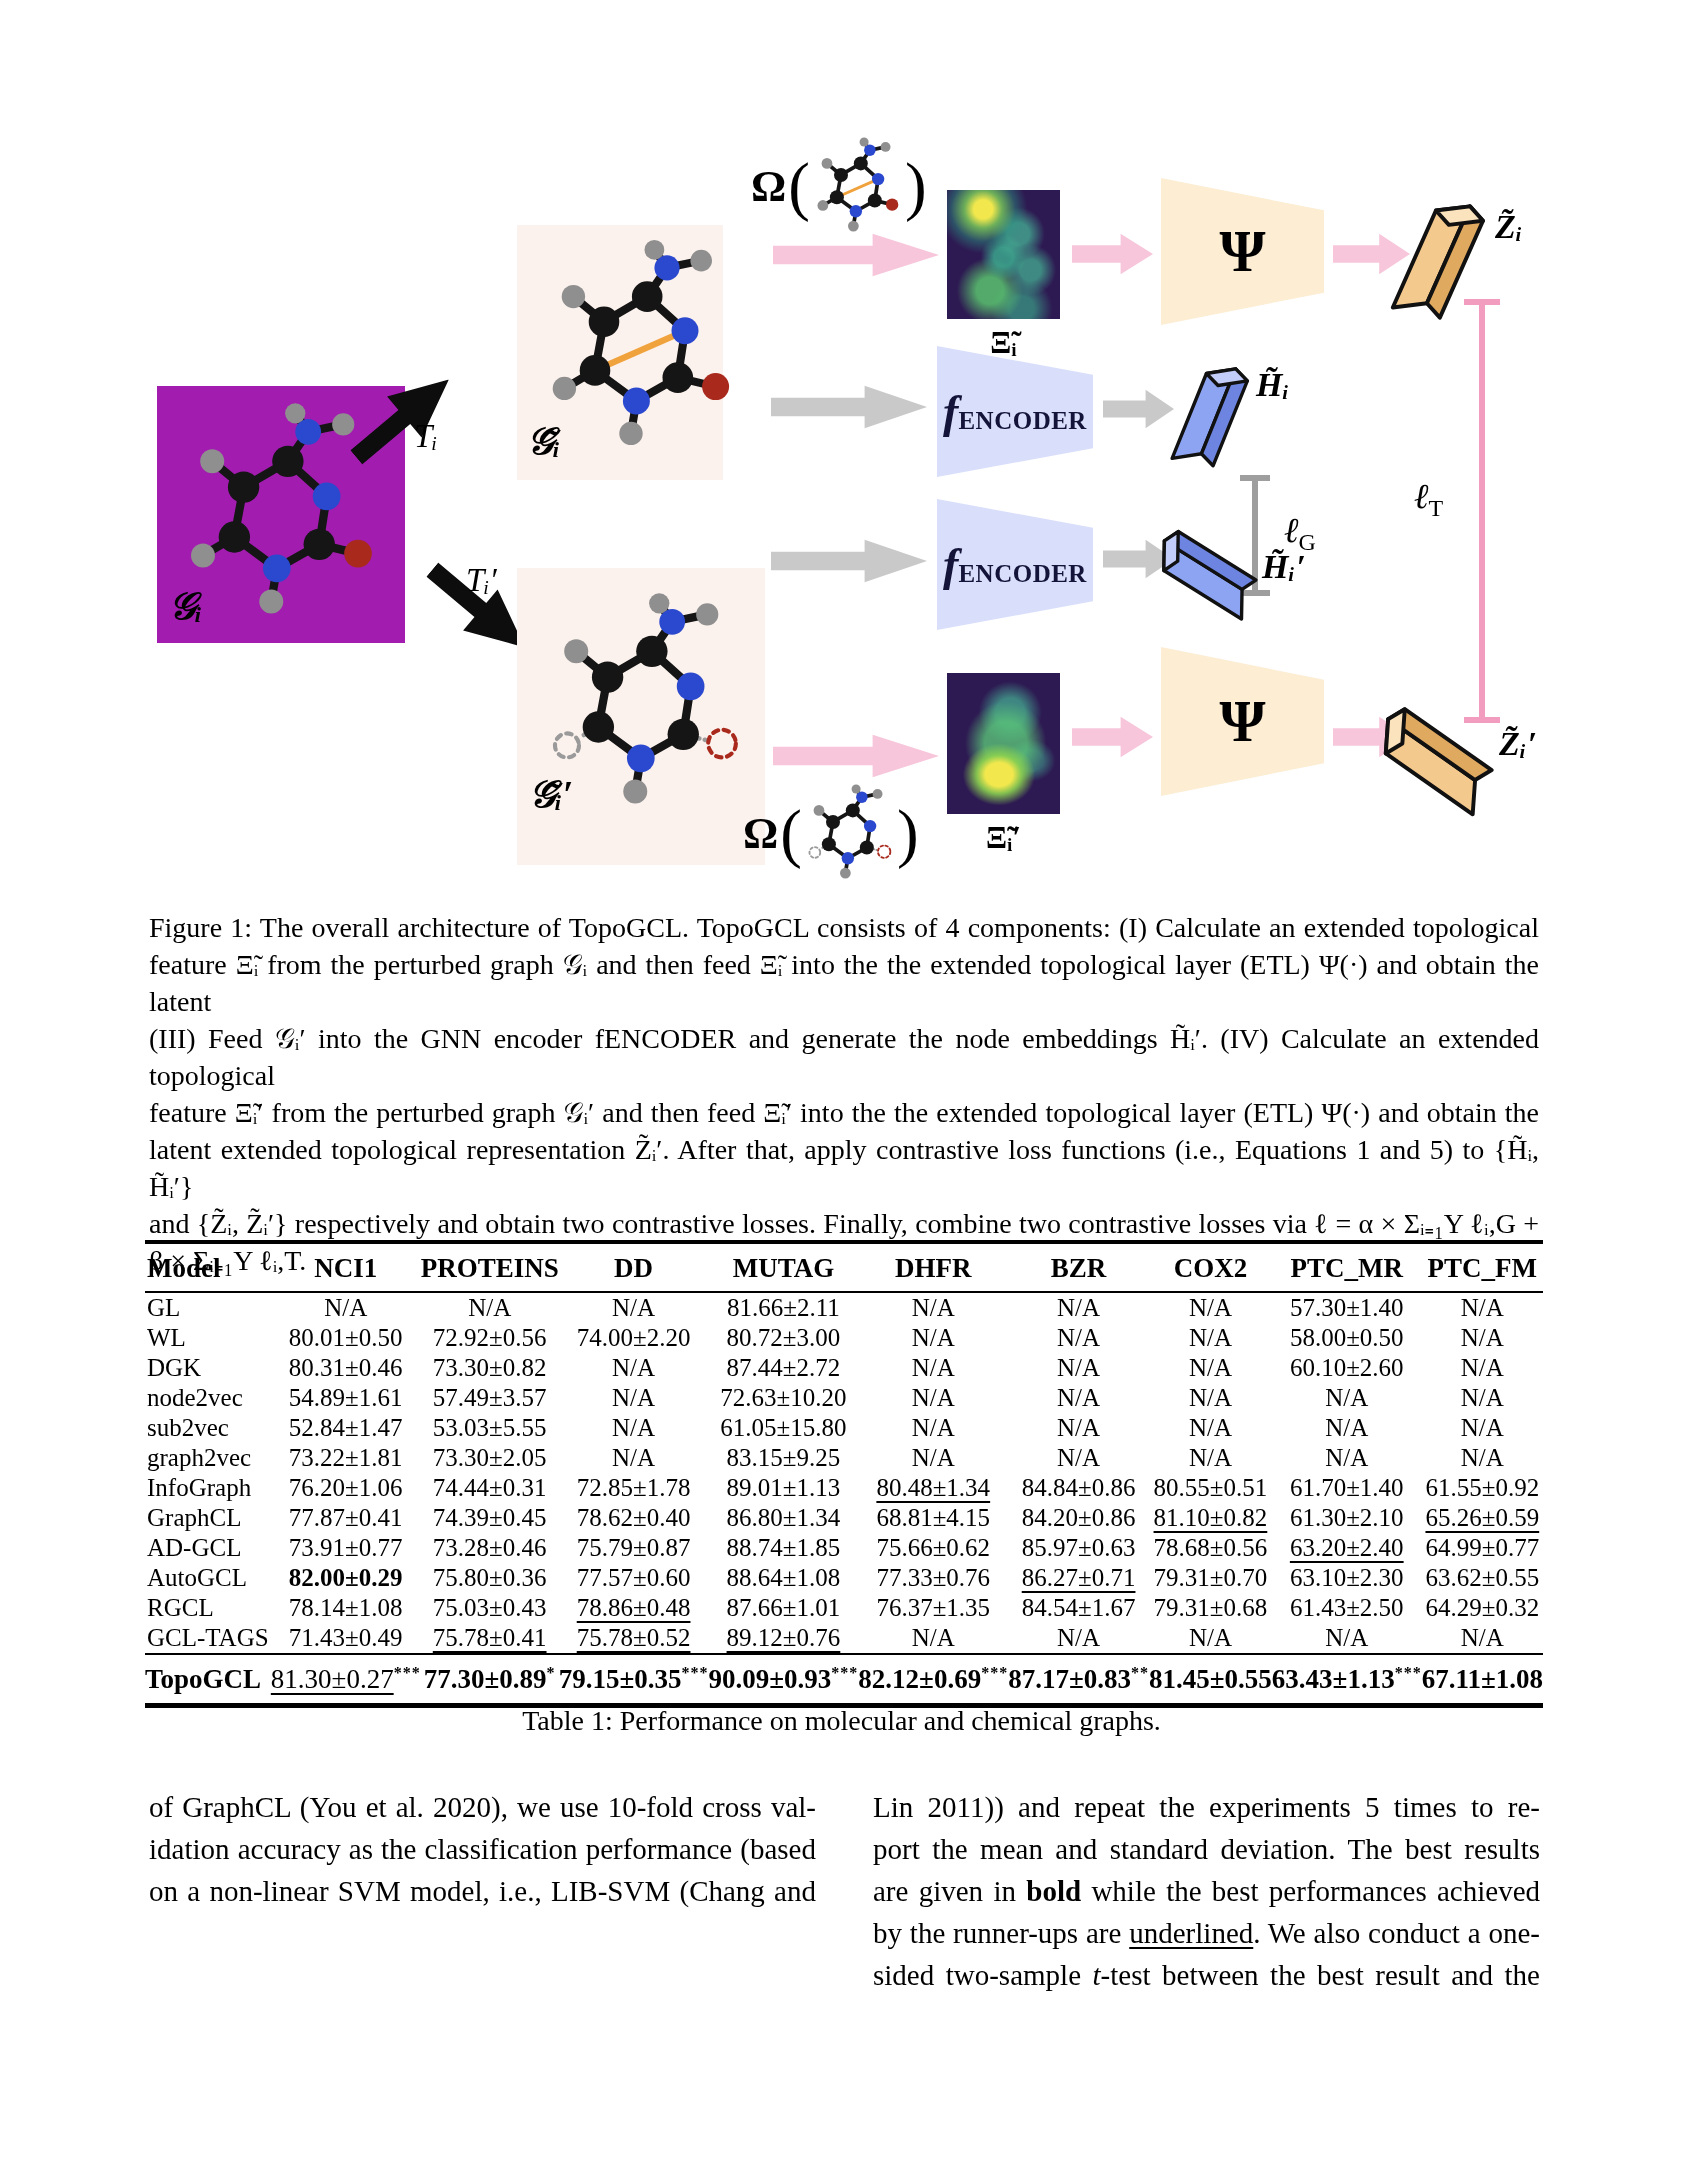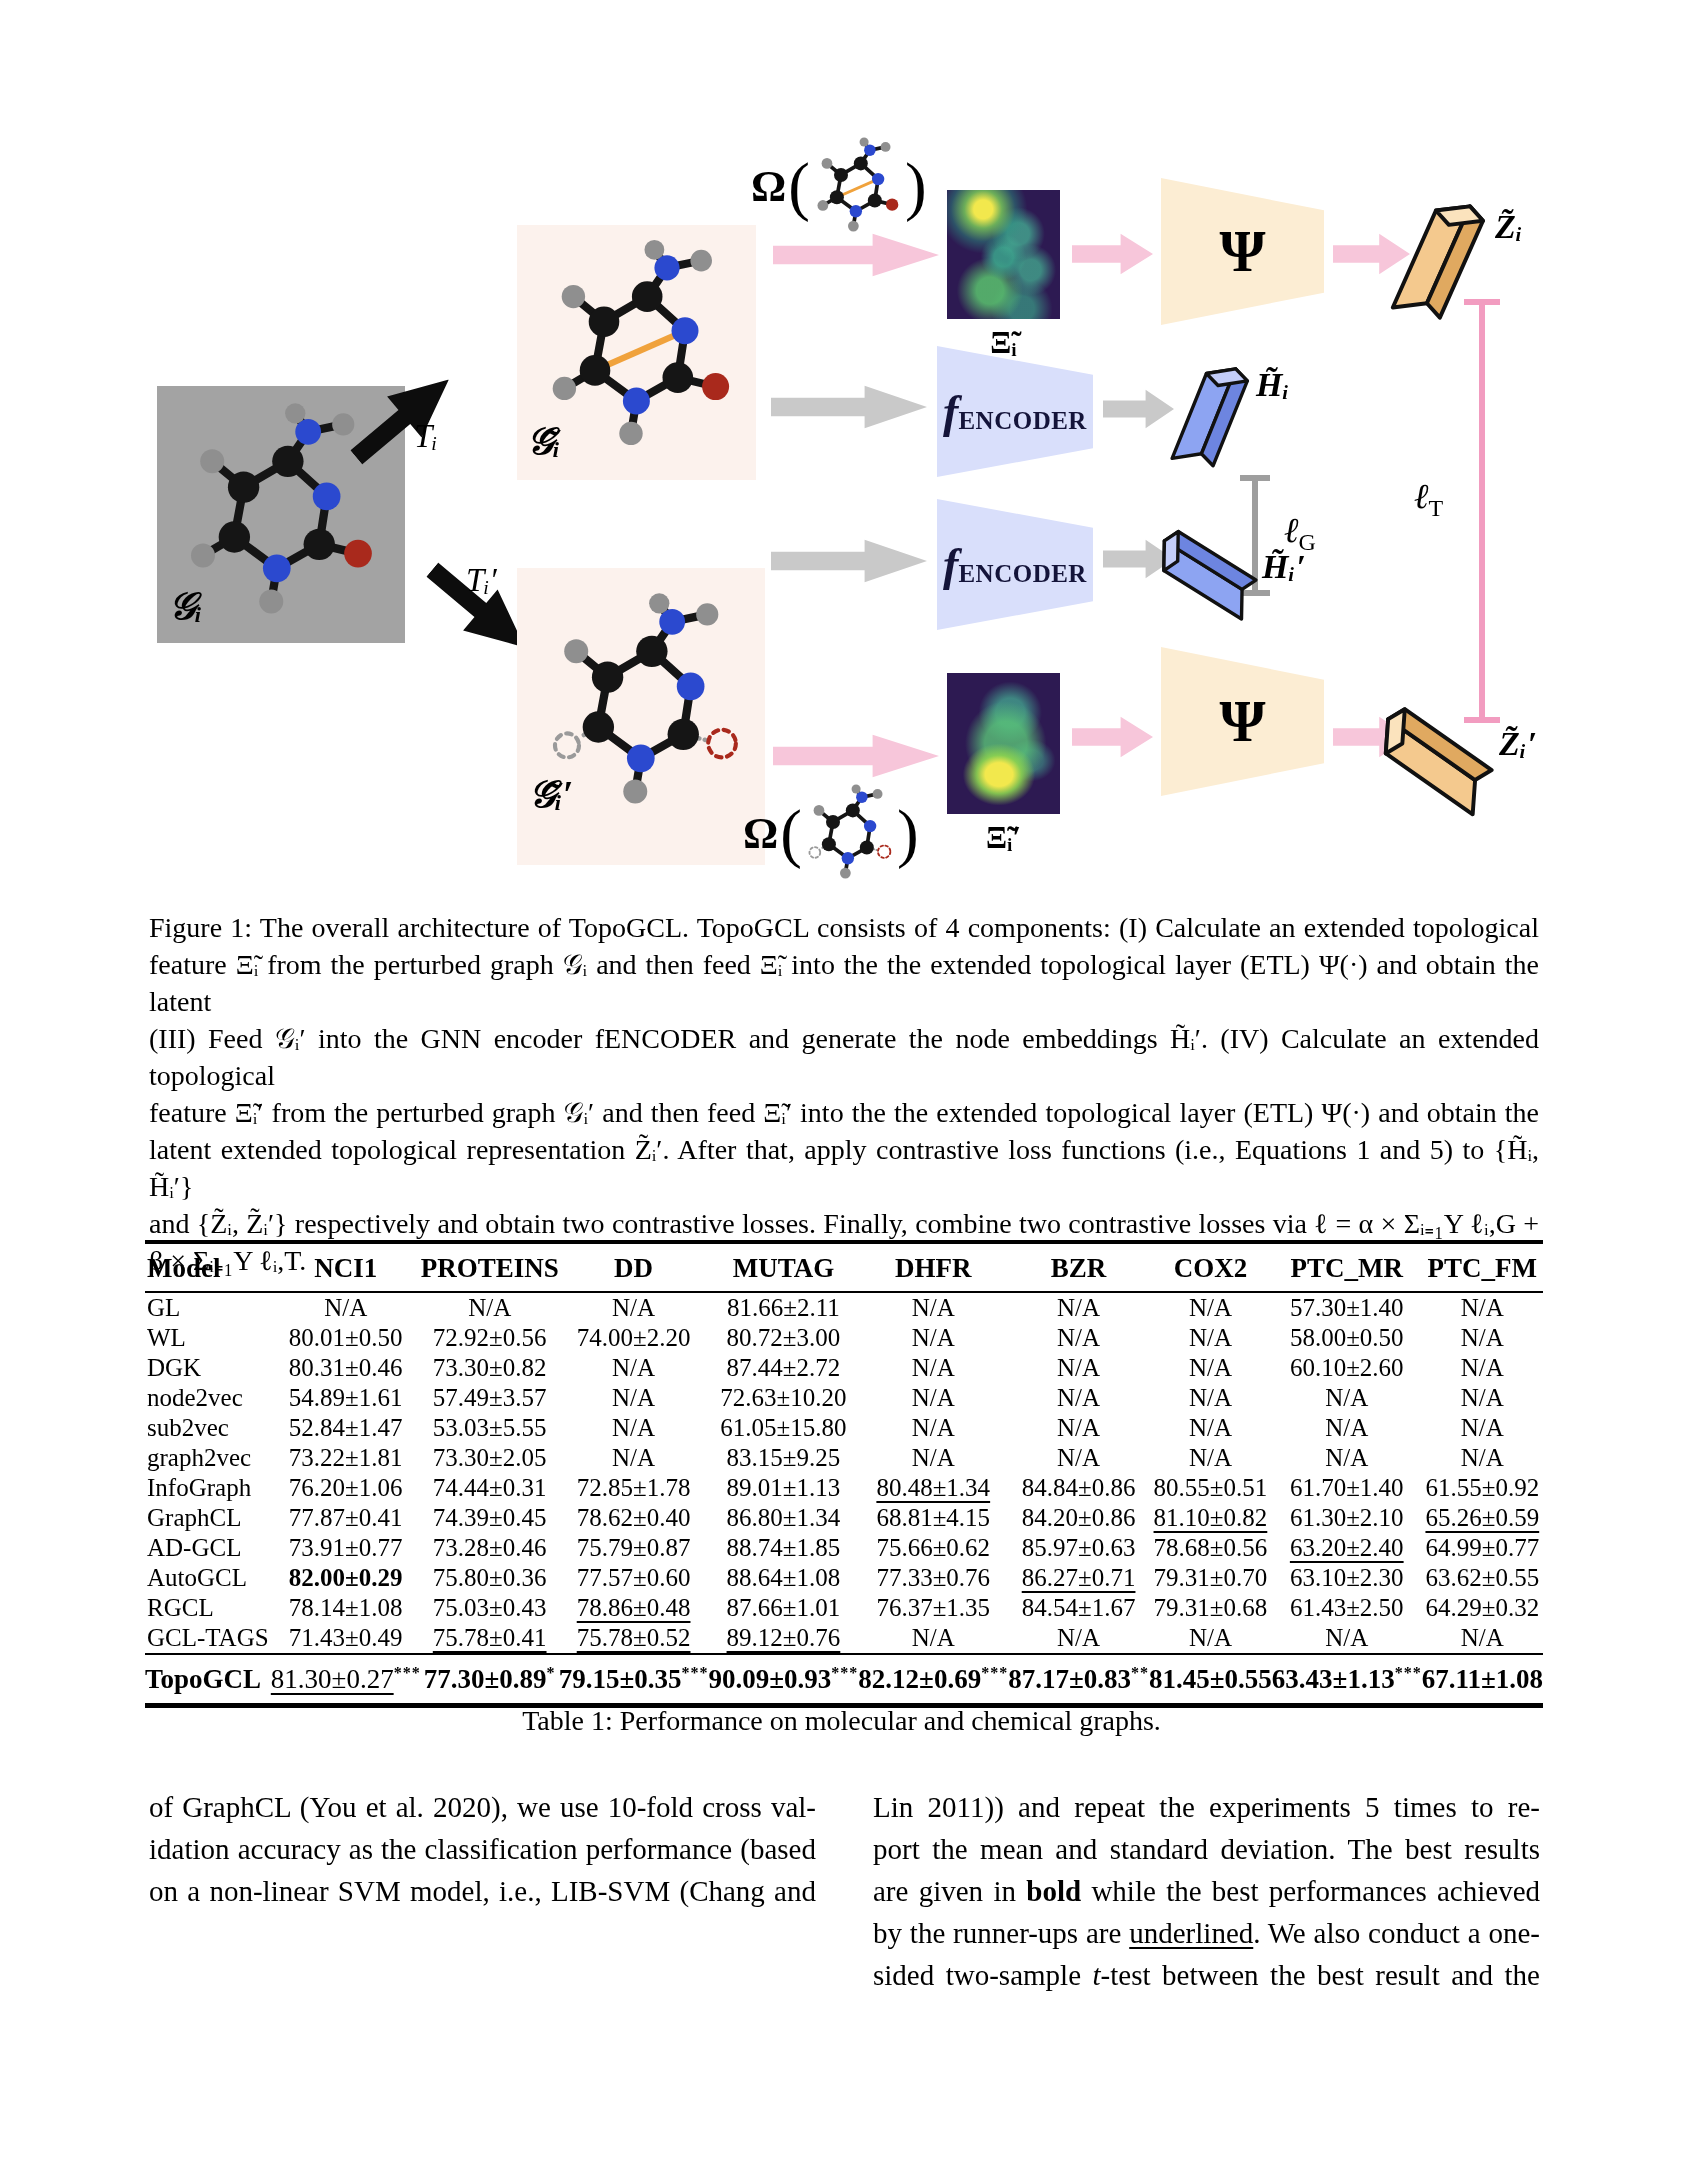--- a/index.html
+++ b/index.html
@@ -2,21 +2,21 @@
 <html><head>
 <meta charset="utf-8">
 <style>
   html,body{margin:0;padding:0;background:#888;}
   .page{position:relative;width:1683px;height:2178px;background:#ffffff;margin:0 auto;
         font-family:"Liberation Serif",serif;color:#000;overflow:hidden;}
 
   
   .fig{position:absolute;left:149px;top:91px;width:1396px;height:810px;}
   .abs{position:absolute;}
-  .srcbox{background:#a3a3a3;}
+  .srcbox{background:#a21caf;}
   .augbox{background:#fcf2ed;}
   .glabel{font-size:38px;font-style:italic;font-weight:bold;}
   .tlabel{font-size:33px;font-style:italic;}
   .biglabel{font-size:34px;font-weight:bold;font-style:italic;letter-spacing:1px;}
   .xilabel{font-size:31px;font-weight:bold;text-align:center;}
   .arr{position:absolute;clip-path:polygon(0 30%,60% 30%,60% 4%,100% 50%,60% 96%,60% 70%,0 70%);}
   .pinkarr{background:#f7c6da;}
   .grayarr{background:#c9c9c9;}
   .tarr{position:absolute;background:#0d0d0d;clip-path:polygon(0 35%,52% 35%,52% 6%,100% 50%,52% 94%,52% 65%,0 65%);}
   .funnel{position:absolute;display:flex;align-items:center;justify-content:center;
@@ -140,21 +140,21 @@
           <use href="#molAtoms"></use>
       </svg>
       <span class="abs glabel" style="left:12px;top:198px">𝒢ᵢ</span>
     </div>
 
     <div class="tarr" style="left:193px;top:297px;width:121px;height:61px;transform:rotate(-40deg)"></div>
     <span class="abs tlabel" style="left:265px;top:327px">Tᵢ</span>
     <div class="tarr" style="left:269px;top:487px;width:121px;height:61px;transform:rotate(40deg)"></div>
     <span class="abs tlabel" style="left:317px;top:471px">Tᵢ′</span>
 
-    <div class="abs augbox" style="left:368px;top:134px;width:239px;height:255px;">
+    <div class="abs augbox" style="left:368px;top:134px;width:206px;height:255px;">
       <svg viewBox="0 0 220 240" width="198" height="216" style="position:absolute;left:24px;top:14px">
         <use href="#molExtraSolid"></use>
           <use href="#molBonds"></use>
           <use href="#molOrange"></use>
           <use href="#molAtoms"></use>
       </svg>
       <span class="abs glabel" style="left:10px;top:194px">𝒢̃ᵢ</span>
     </div>
     <div class="abs augbox" style="left:368px;top:477px;width:248px;height:297px;">
       <svg viewBox="0 0 220 240" width="203" height="222" style="position:absolute;left:26px;top:24px">

